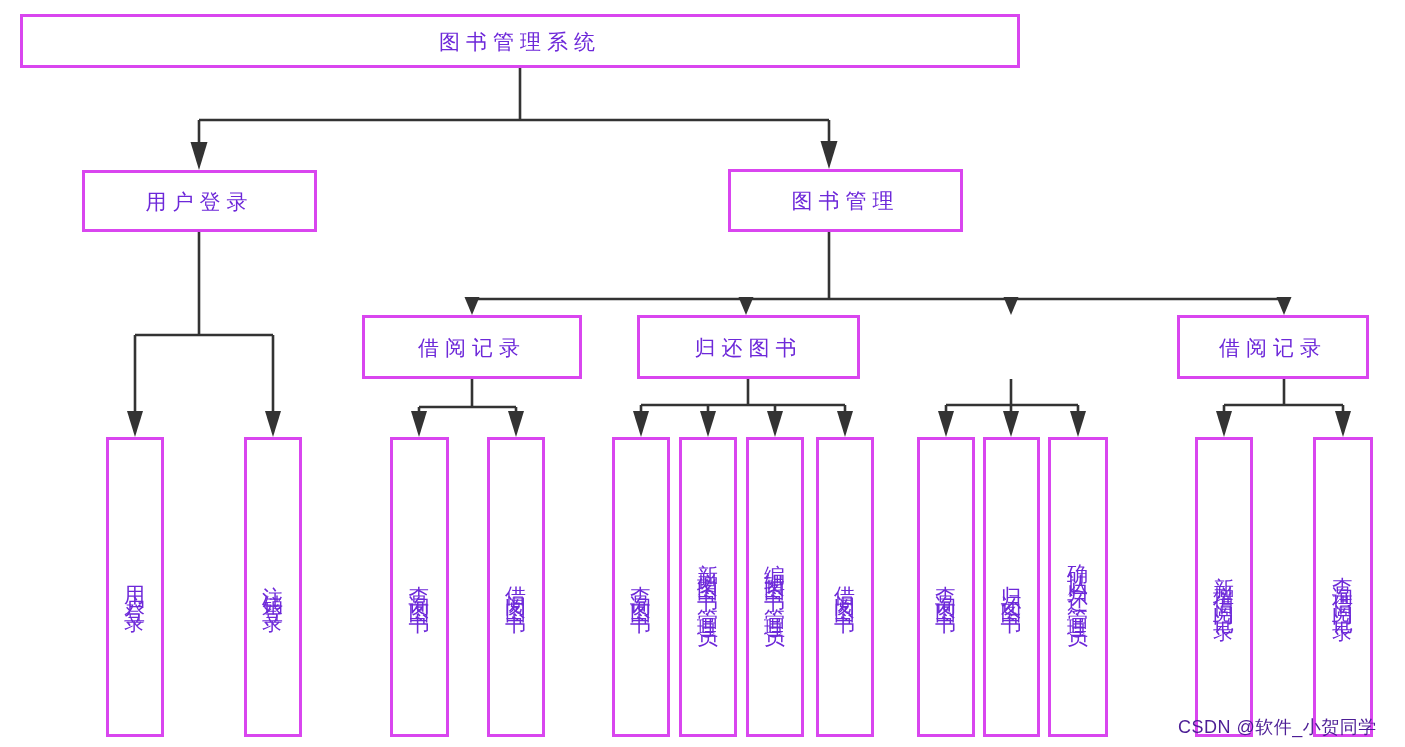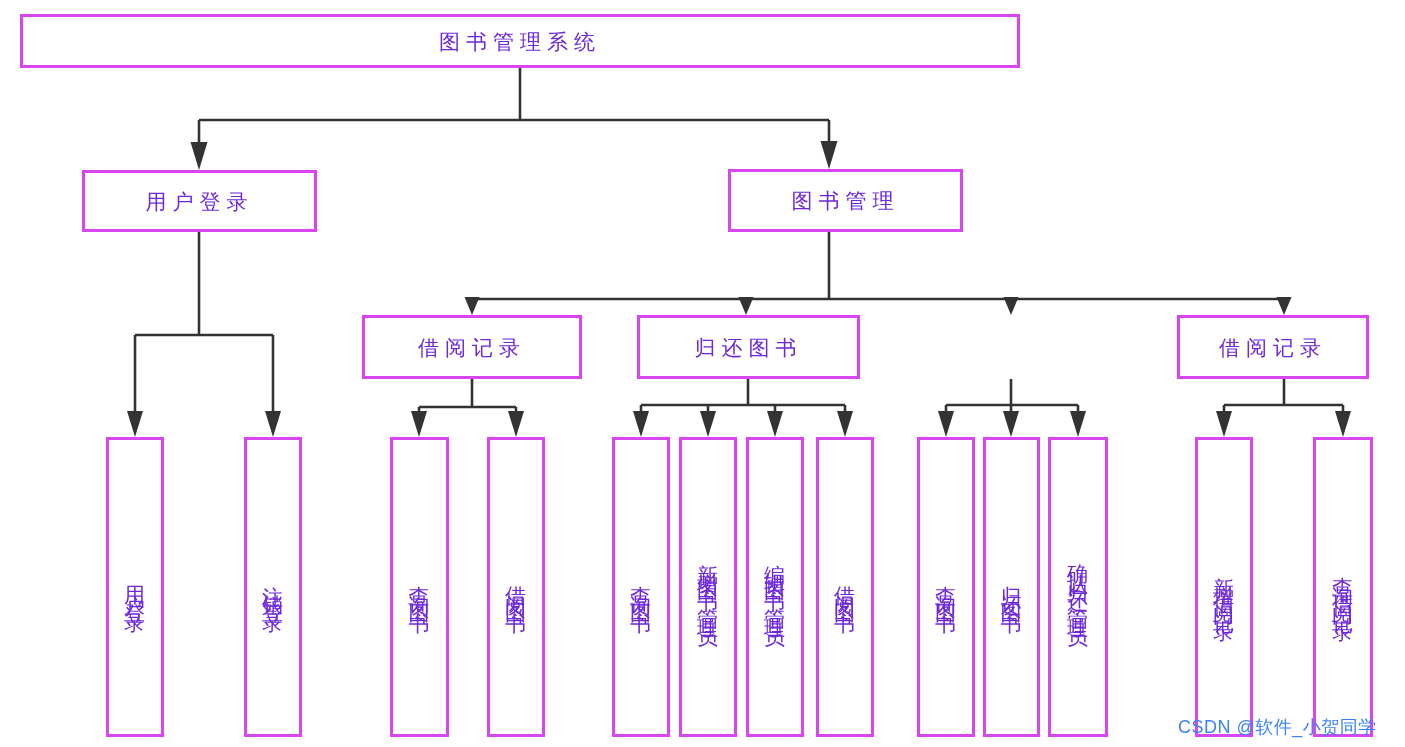--- a/index.html
+++ b/index.html
@@ -42,21 +42,21 @@
     top: 437px;
     height: 300px;
     white-space: nowrap;
   }
   .watermark {
     position: absolute;
     left: 1178px;
     top: 715px;
     font-size: 18px;
     letter-spacing: 0.5px;
-    color: #3b82f6;
+    color: #4c1d95;
     z-index: 3;
     white-space: nowrap;
   }
 </style>
 </head>
 <body>
 
 <div class="stage">
 
   <svg class="connectors" viewBox="0 0 1405 747" xmlns="http://www.w3.org/2000/svg">

